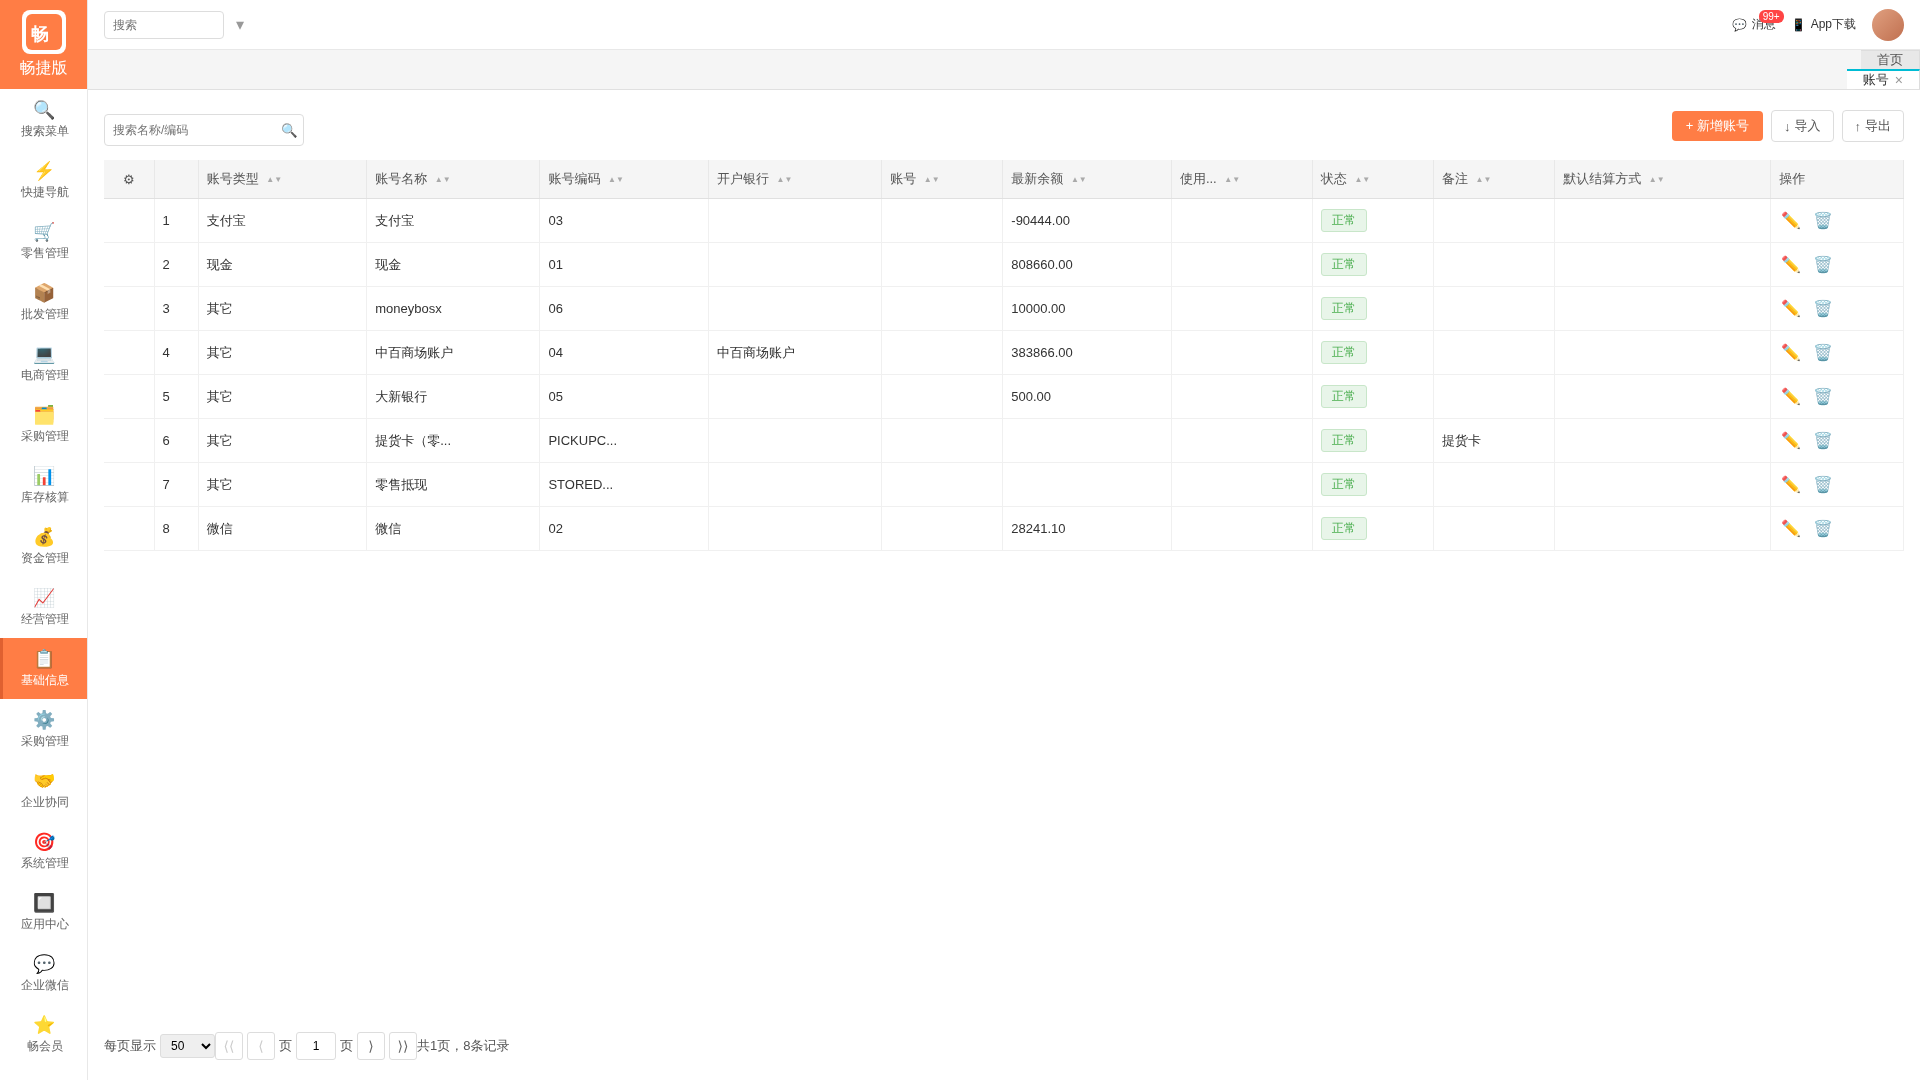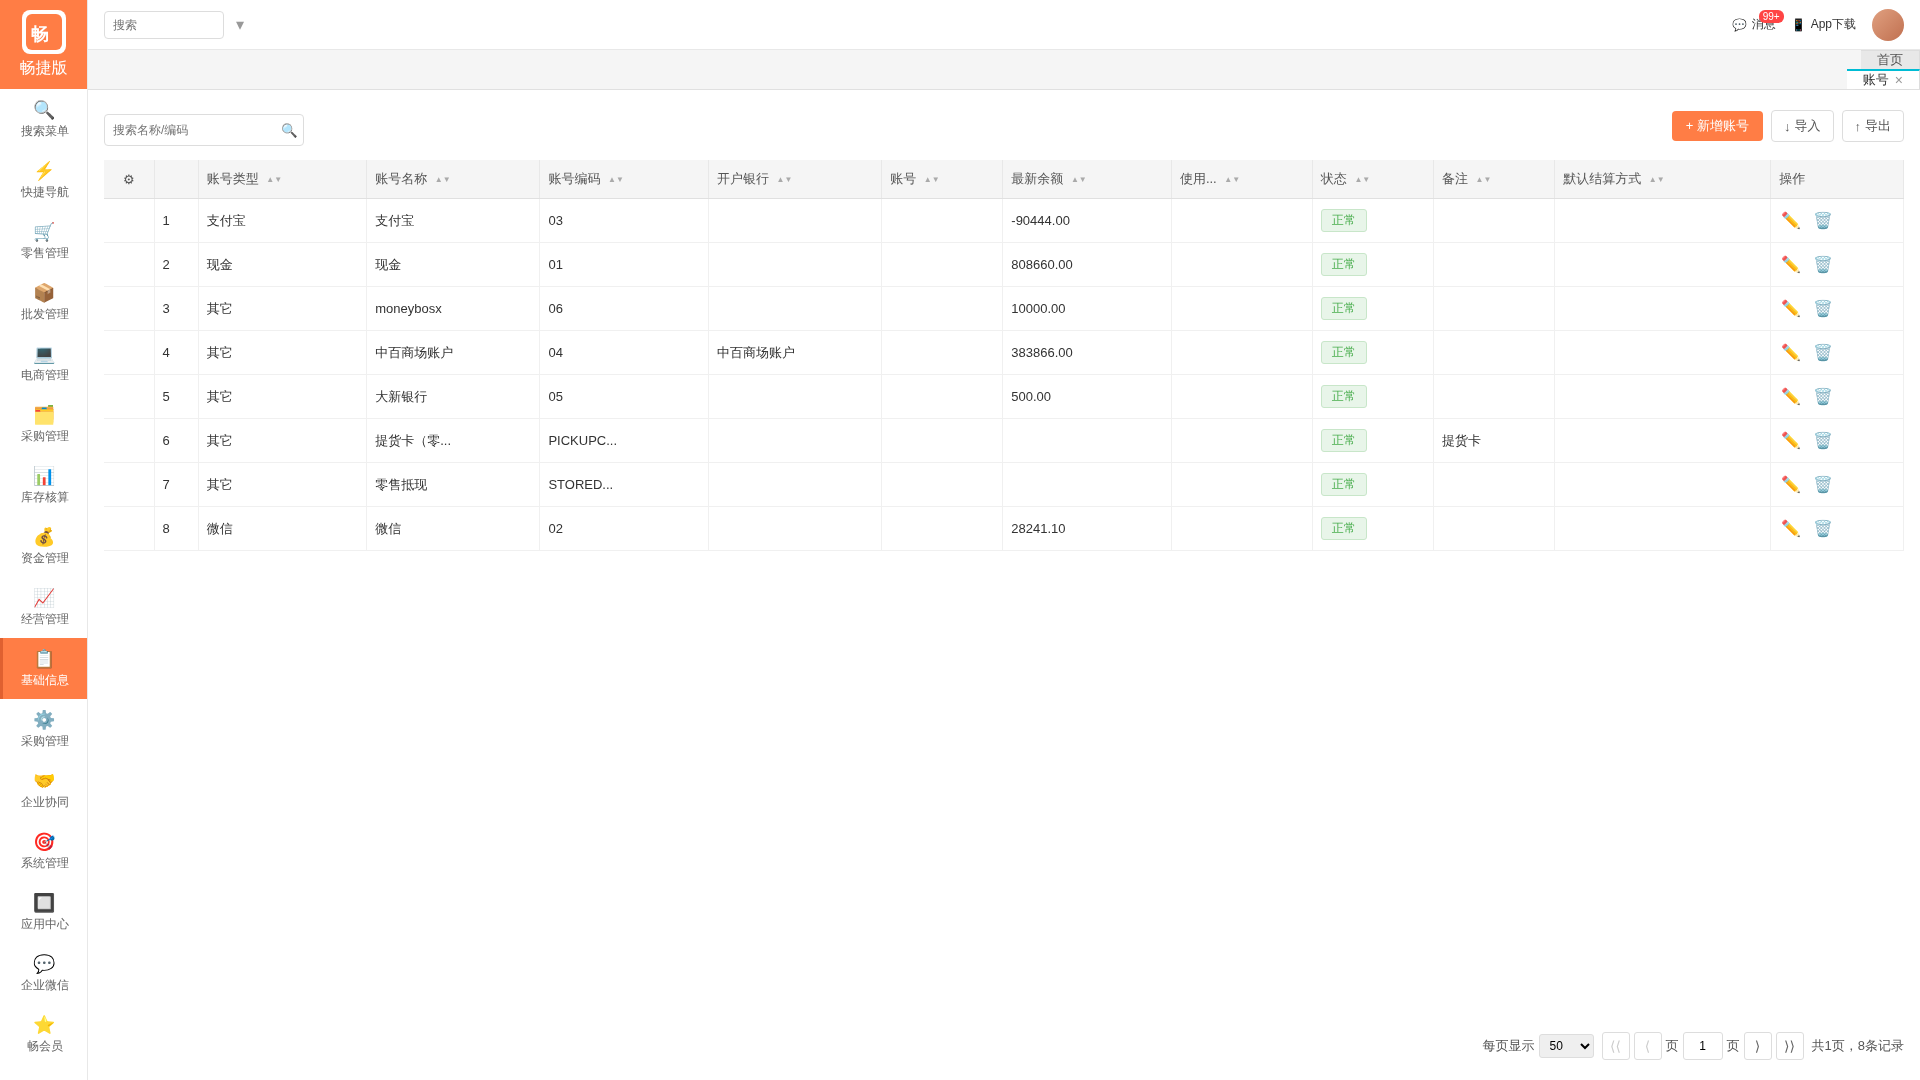--- a/index.html
+++ b/index.html
@@ -294,22 +294,20 @@
       cursor: pointer;
       color: #999;
       font-size: 16px;
       padding: 2px;
     }
 
     
     .pagination {
       display: flex;
       align-items: center;
-      justify-content: flex-end;
-      gap: 8px;
       padding: 12px 0 4px;
       font-size: 13px;
       color: #555;
       flex-shrink: 0;
     }
     .page-size-wrap { display: flex; align-items: center; gap: 4px; }
     .page-size-select {
       border: 1px solid #ddd;
       border-radius: 3px;
       padding: 3px 6px;

